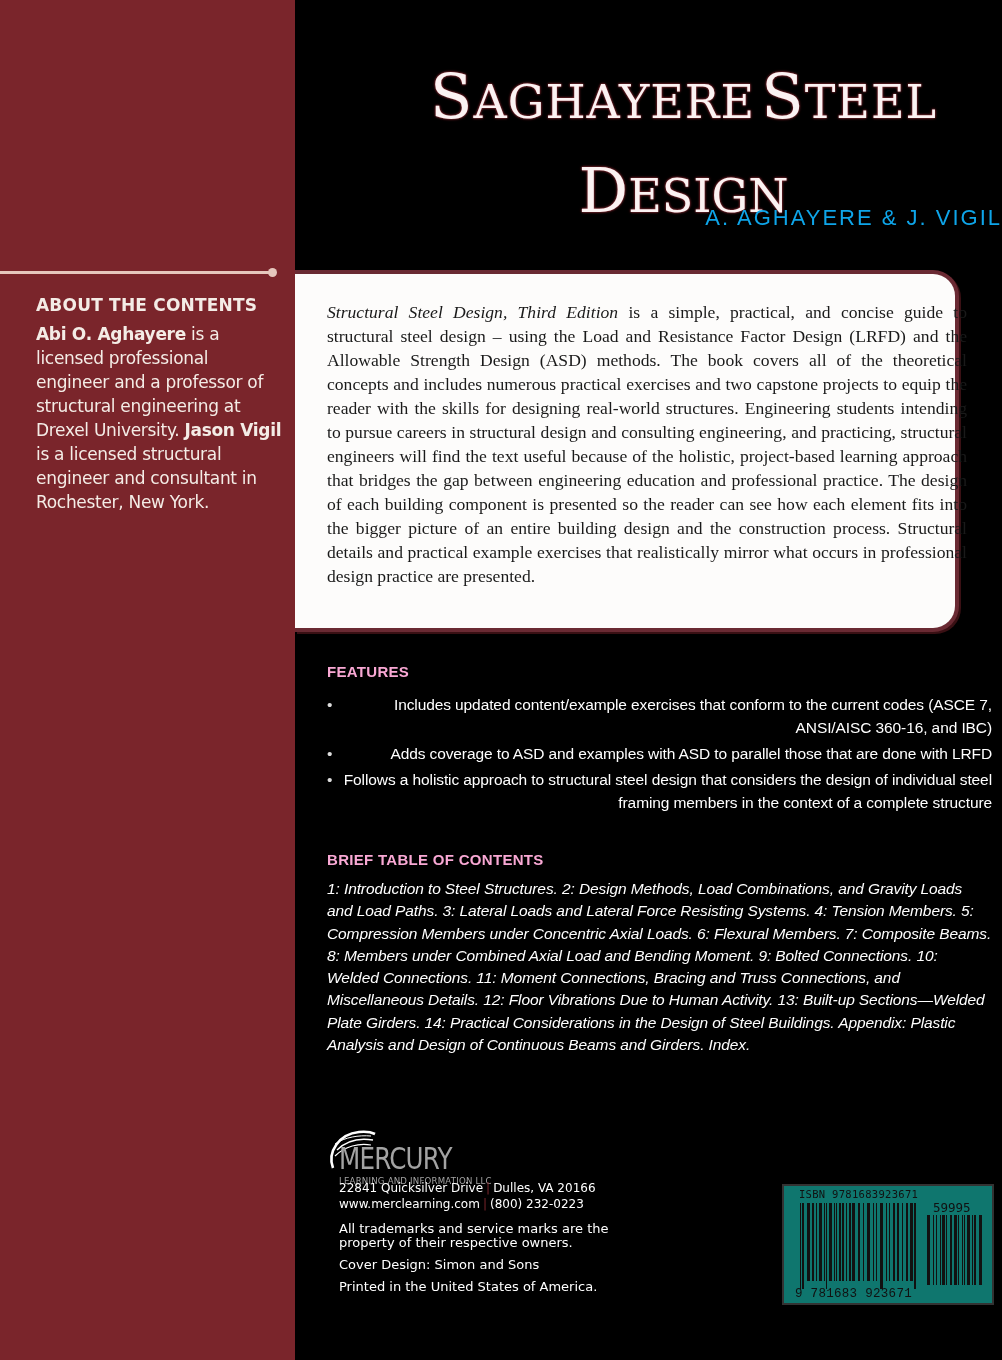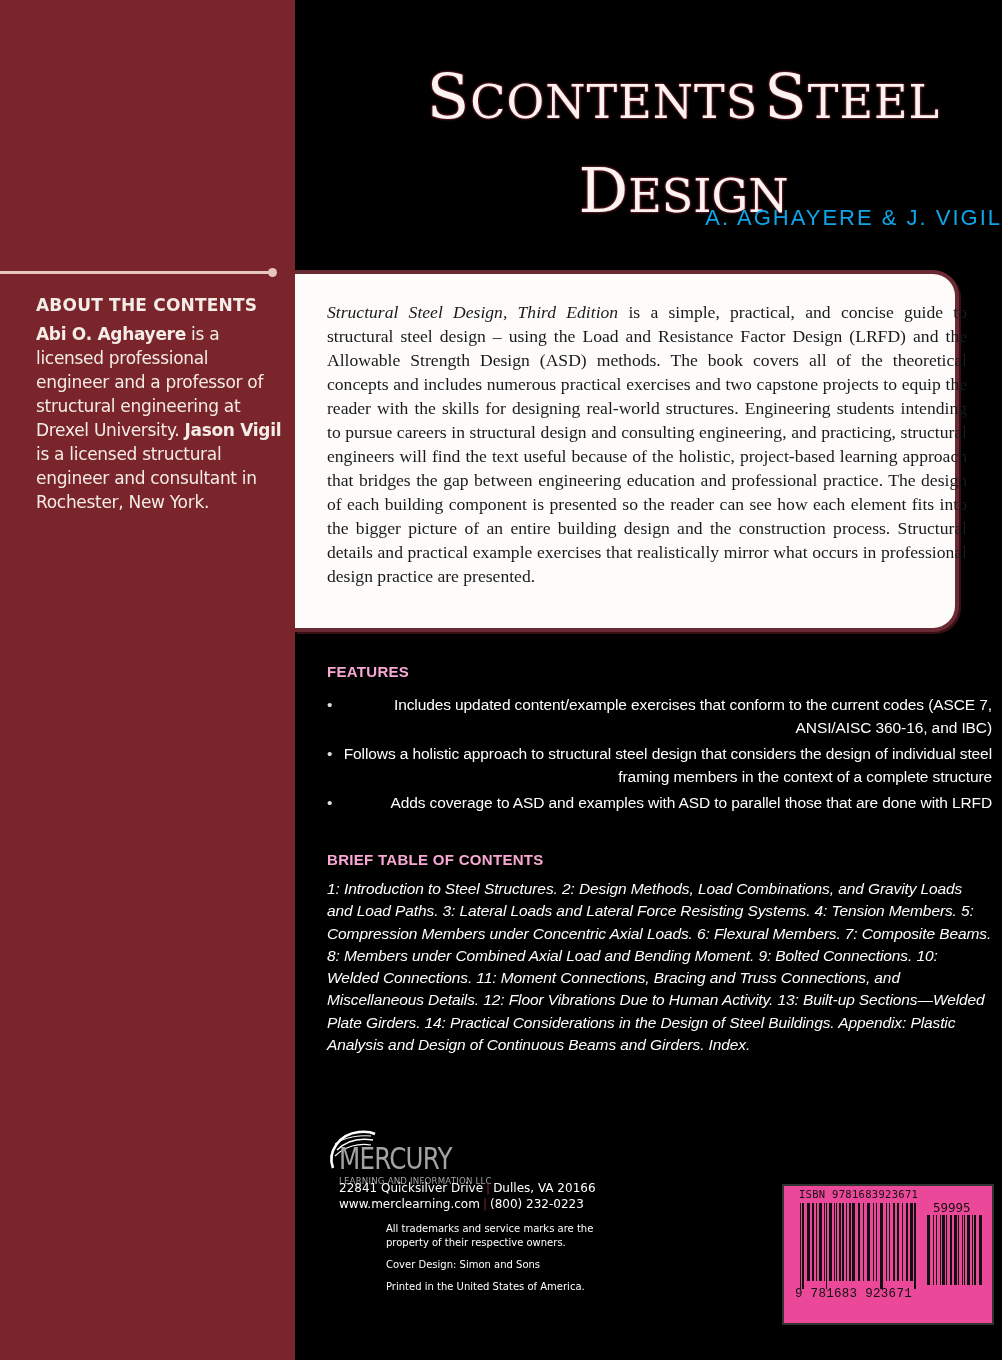--- a/index.html
+++ b/index.html
@@ -87,27 +87,27 @@
   }
   .logo-sub {
     position: absolute; left: 14px; top: 48px; font-size: 8.6px; letter-spacing: 0.2px;
     font-family: "DejaVu Sans", sans-serif; white-space: nowrap;
   }
   .imprint {
     position: absolute; left: 44px; top: 1180px; color: #fff; font-family: "DejaVu Sans", sans-serif;
   }
   .imprint .addr { font-size: 12px; line-height: 16px; white-space: nowrap; }
   .imprint .sep { color: #7a252b; padding: 0 3px; }
-  .imprint .small { font-size: 10px; line-height: 14px; white-space: nowrap; margin-left: 47px; }
+  .imprint .small { font-size: 13px; line-height: 14px; white-space: nowrap; }
   .imprint .gap { margin-top: 10px; }
   .imprint .gap2 { margin-top: 8px; }
 
   .barcode-box {
-    position: absolute; left: 487px; top: 1184px; width: 212px; height: 141px;
-    background: #ec4899; border: 2px solid #333;
+    position: absolute; left: 487px; top: 1184px; width: 212px; height: 121px;
+    background: #0f766e; border: 2px solid #333;
   }
   .isbn-label {
     position: absolute; left: 15px; top: 2px; font-family: "DejaVu Sans Mono", monospace;
     font-size: 10.5px; color: #111; letter-spacing: 0.3px;
   }
   .price {
     position: absolute; left: 149px; top: 14px; font-family: "DejaVu Sans Mono", monospace;
     font-size: 12.5px; color: #111;
   }
   .bars-main { position: absolute; left: 16px; top: 17px; }
@@ -126,36 +126,36 @@
   <div class="about">
     <h2>ABOUT THE CONTENTS</h2>
     <p><b>Abi O. Aghayere</b><span> is a licensed professional engineer and a professor of structural engineering at Drexel University.</span> <b>Jason Vigil</b><span> is a licensed structural engineer and consultant in Rochester, New York.</span></p>
   </div>
 </div>
 
 <div class="main">
 
   <div class="title-block">
     <div class="title">
-      <span class="title-line1" id="t1"><span class="big">S</span><span class="small">CONTENTS</span> <span class="big">S</span><span class="small">TEEL</span></span>
+      <span class="title-line1" id="t1"><span class="big">S</span><span class="small">AGHAYERE</span> <span class="big">S</span><span class="small">TEEL</span></span>
       <span class="title-line2" id="t2"><span class="big">D</span><span class="small">ESIGN</span></span>
     </div>
   </div>
   <div class="authors">A. AGHAYERE &amp; J. VIGIL</div>
 
   <div class="desc-panel">
     <div class="desc-text"><i>Structural Steel Design, Third Edition</i><span> is a simple, practical, and concise guide to structural steel design – using the Load and Resistance Factor Design (LRFD) and the Allowable Strength Design (ASD) methods. The book covers all of the theoretical concepts and includes numerous practical exercises and two capstone projects to equip the reader with the skills for designing real-world structures. Engineering students intending to pursue careers in structural design and consulting engineering, and practicing, structural engineers will find the text useful because of the holistic, project-based learning approach that bridges the gap between engineering education and professional practice. The design of each building component is presented so the reader can see how each element fits into the bigger picture of an entire building design and the construction process. Structural details and practical example exercises that realistically mirror what occurs in professional design practice are presented.</span></div>
   </div>
 
   <div class="section features">
     <div class="section-head">FEATURES</div>
     <ul>
       <li>Includes updated content/example exercises that conform to the current codes (ASCE 7, ANSI/AISC 360-16, and IBC)</li>
+      <li>Adds coverage to ASD and examples with ASD to parallel those that are done with LRFD</li>
       <li>Follows a holistic approach to structural steel design that considers the design of individual steel framing members in the context of a complete structure</li>
-      <li>Adds coverage to ASD and examples with ASD to parallel those that are done with LRFD</li>
     </ul>
   </div>
 
   <div class="section toc">
     <div class="section-head">BRIEF TABLE OF CONTENTS</div>
     <p>1: Introduction to Steel Structures. 2: Design Methods, Load Combinations, and Gravity Loads and Load Paths. 3: Lateral Loads and Lateral Force Resisting Systems. 4: Tension Members. 5: Compression Members under Concentric Axial Loads. 6: Flexural Members. 7: Composite Beams. 8: Members under Combined Axial Load and Bending Moment. 9: Bolted Connections. 10: Welded Connections. 11: Moment Connections, Bracing and Truss Connections, and Miscellaneous Details. 12: Floor Vibrations Due to Human Activity. 13: Built-up Sections—Welded Plate Girders. 14: Practical Considerations in the Design of Steel Buildings. Appendix: Plastic Analysis and Design of Continuous Beams and Girders. Index.</p>
   </div>
 
   <div class="logo">
     <svg class="logo-swoosh" width="60" height="50" viewBox="0 0 60 50">

